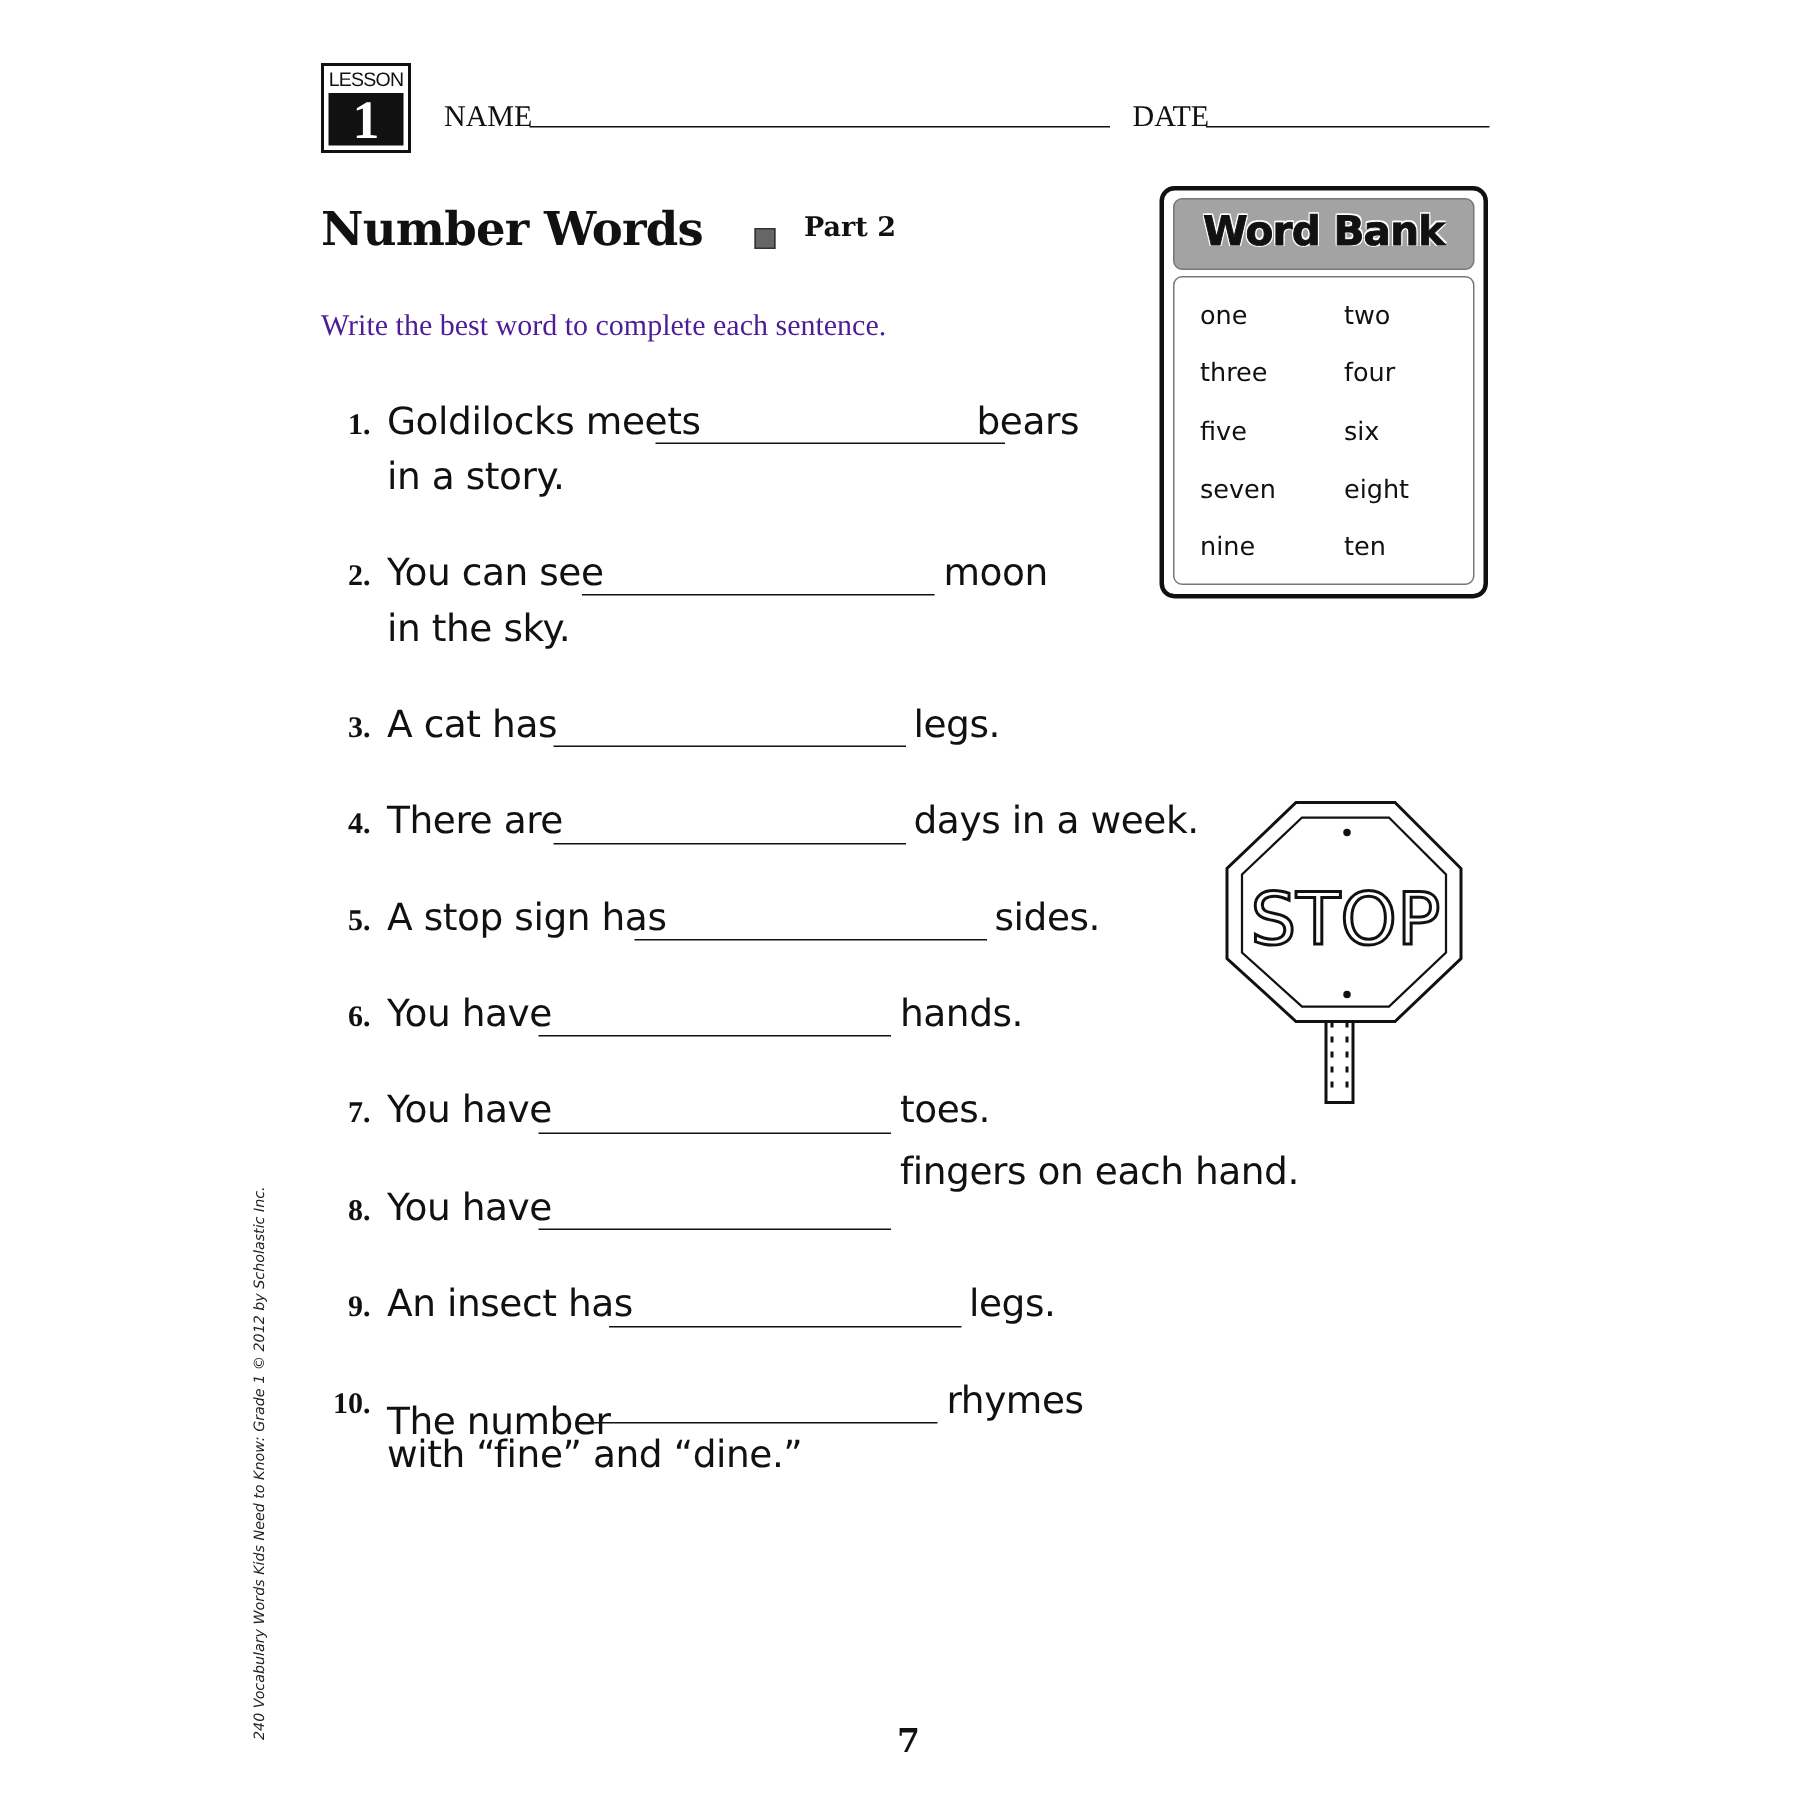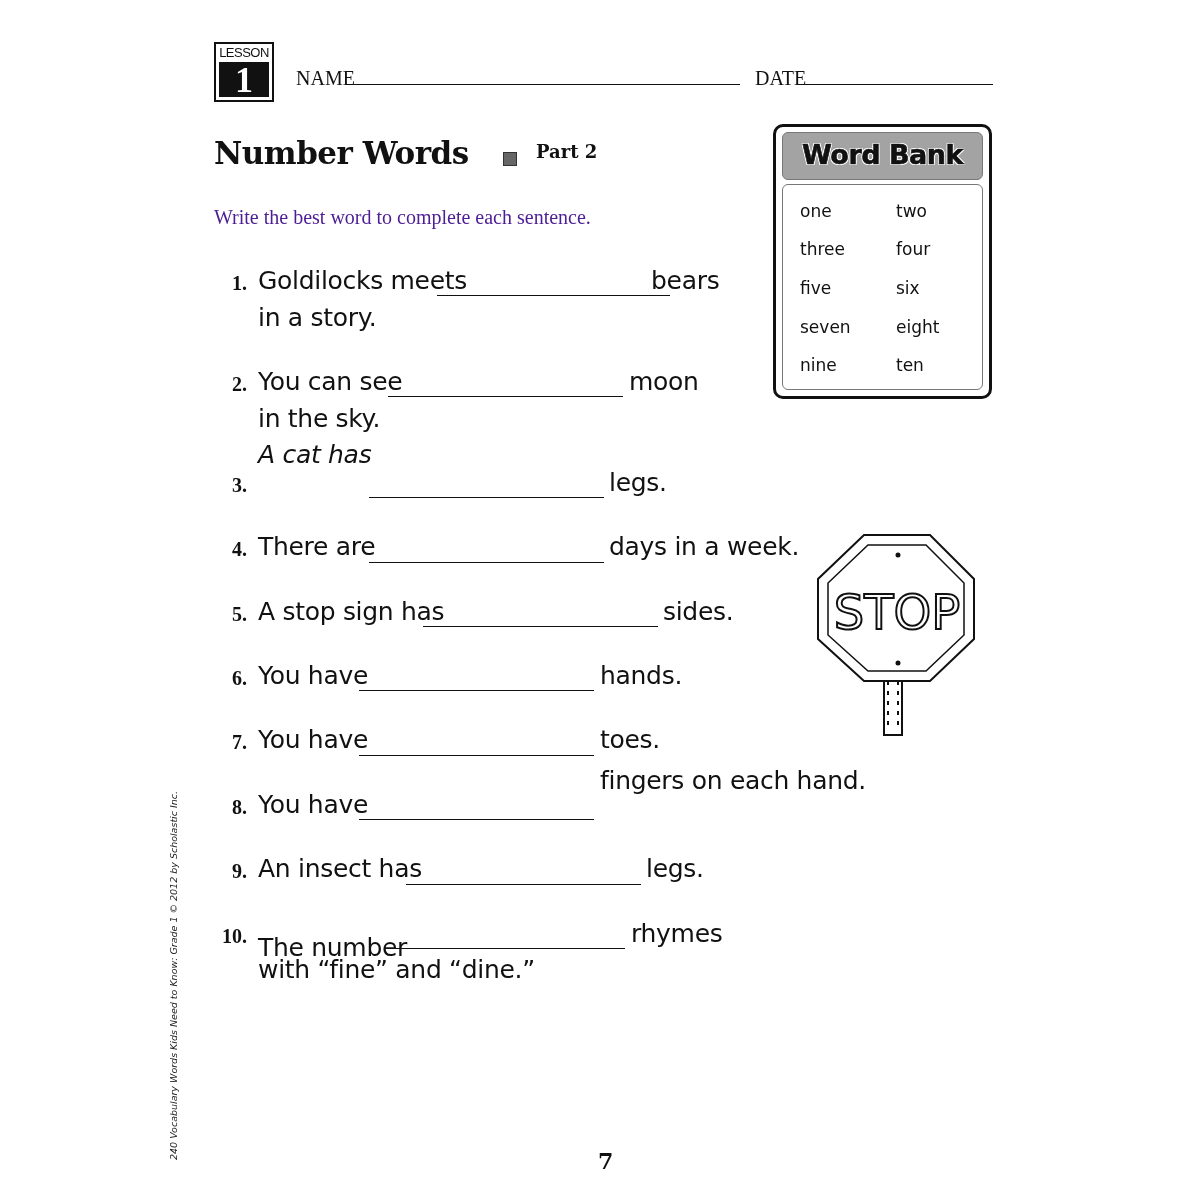--- a/index.html
+++ b/index.html
@@ -81,21 +81,21 @@
 <div class="abs q-text" style="left:651px; top:266px;">bears</div>
 <div class="abs q-text" style="left:258px; top:303px;">in a story.</div>
 
 <div class="abs q-num" style="left:211px; top:373px;">2.</div>
 <div class="abs q-text" style="left:258px; top:367px;">You can see</div>
 <div class="abs blank" style="left:388px; top:396px; width:235px;"></div>
 <div class="abs q-text" style="left:629px; top:367px;">moon</div>
 <div class="abs q-text" style="left:258px; top:404px;">in the sky.</div>
 
 <div class="abs q-num" style="left:211px; top:474px;">3.</div>
-<div class="abs q-text" style="left:258px; top:440px;font-style:italic;">A cat has</div>
+<div class="abs q-text" style="left:258px; top:468px;">A cat has</div>
 <div class="abs blank" style="left:369px; top:497px; width:235px;"></div>
 <div class="abs q-text" style="left:609px; top:468px;">legs.</div>
 
 <div class="abs q-num" style="left:211px; top:538px;">4.</div>
 <div class="abs q-text" style="left:258px; top:532px;">There are</div>
 <div class="abs blank" style="left:369px; top:562px; width:235px;"></div>
 <div class="abs q-text" style="left:609px; top:532px;">days in a week.</div>
 
 <div class="abs q-num" style="left:211px; top:603px;">5.</div>
 <div class="abs q-text" style="left:258px; top:597px;">A stop sign has</div>

